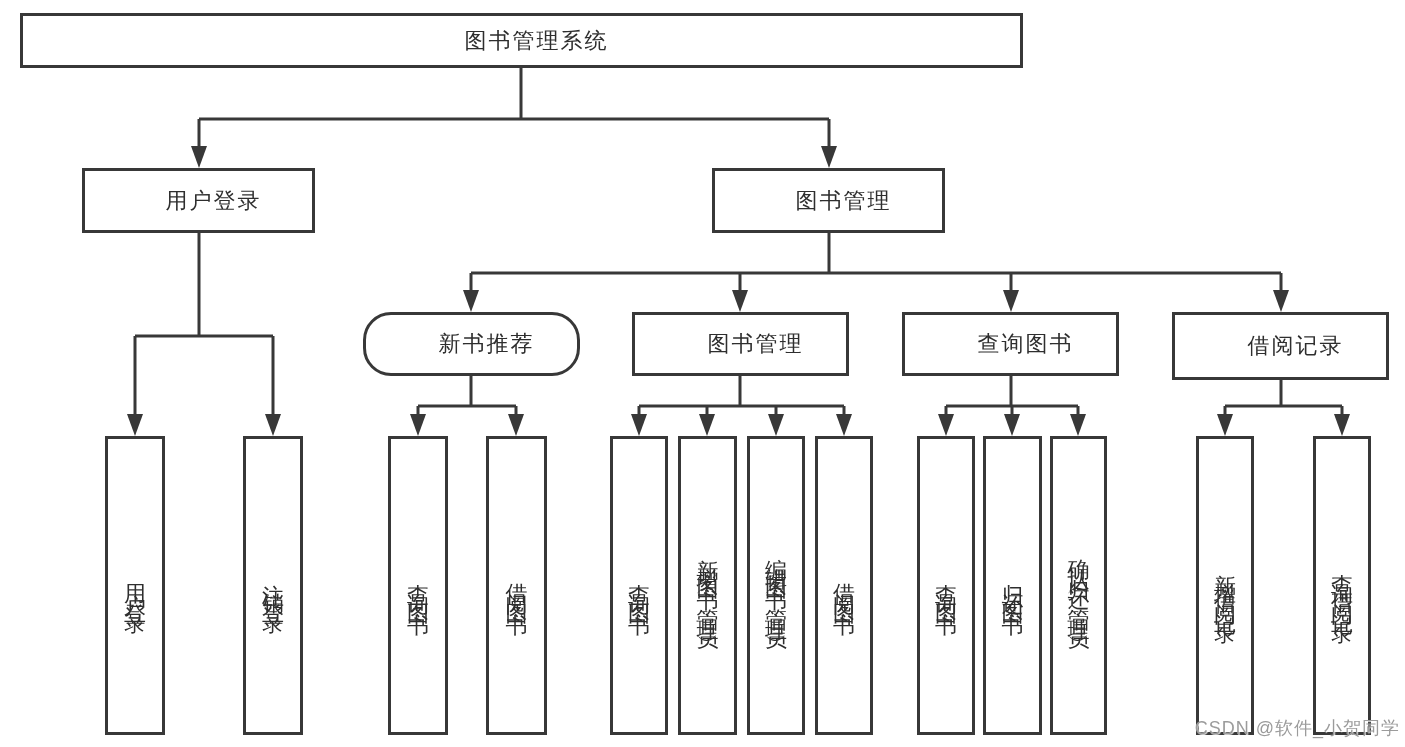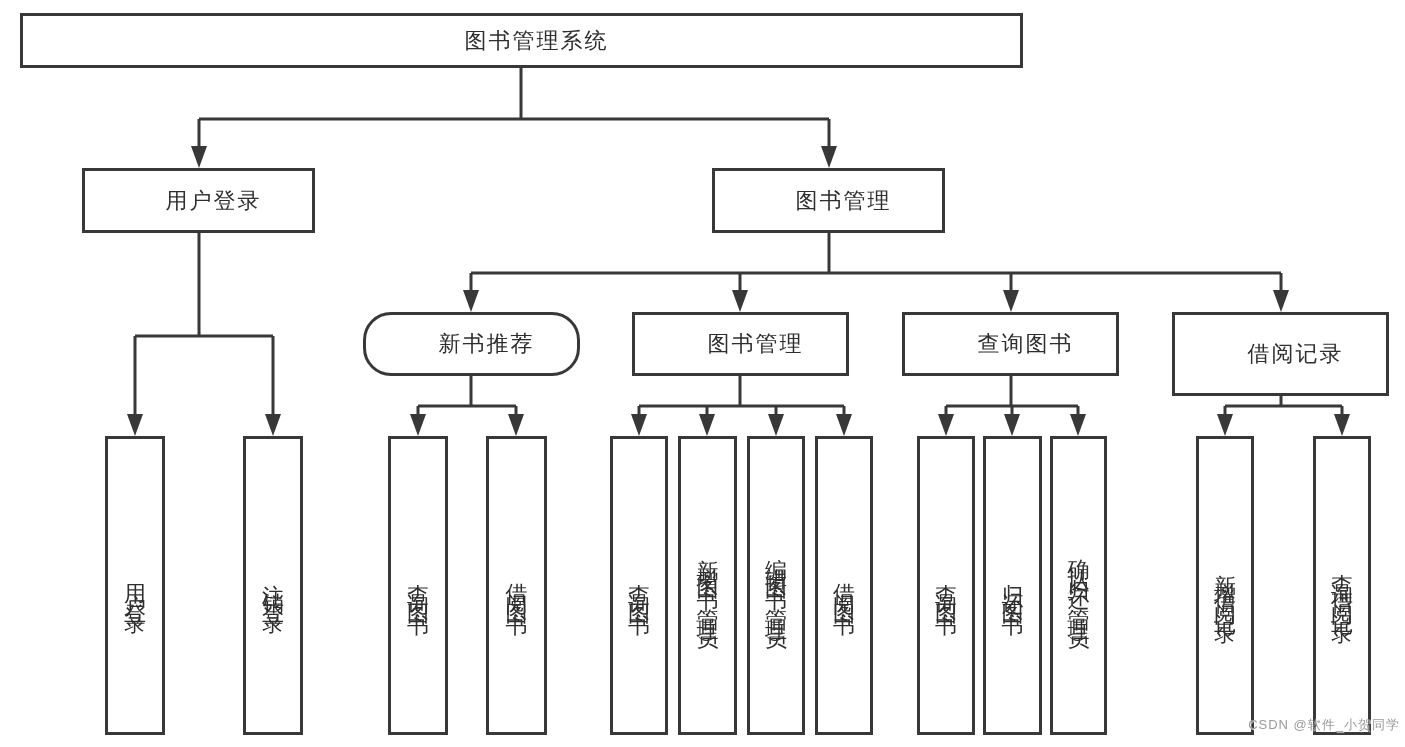--- a/index.html
+++ b/index.html
@@ -50,40 +50,40 @@
     white-space: nowrap;
     line-height: 1;
   }
   
   #n-root        { left: 20px;  top: 13px;  width: 1003px; height: 55px; }
   #n-user-login  { left: 82px;  top: 168px; width: 233px;  height: 65px; }
   #n-book-mgmt   { left: 712px; top: 168px; width: 233px;  height: 65px; }
   #n-new-book    { left: 363px; top: 312px; width: 217px;  height: 64px; border-radius: 28px; }
   #n-borrow      { left: 632px; top: 312px; width: 217px;  height: 64px; }
   #n-current     { left: 902px; top: 312px; width: 217px;  height: 64px; }
-  #n-records     { left: 1172px;top: 312px; width: 217px;  height: 84px; }
+  #n-records     { left: 1172px;top: 312px; width: 217px;  height: 68px; }
   
   #l-a { left: 105px;  width: 60px; }
   #l-b { left: 243px;  width: 60px; }
   #l-c { left: 388px;  width: 60px; }
   #l-d { left: 486px;  width: 61px; }
   #l-e { left: 610px;  width: 58px; }
   #l-f { left: 678px;  width: 59px; }
   #l-g { left: 747px;  width: 58px; }
   #l-h { left: 815px;  width: 58px; }
   #l-i { left: 917px;  width: 58px; }
   #l-j { left: 983px;  width: 59px; }
   #l-k { left: 1050px; width: 57px; }
   #l-l { left: 1196px; width: 58px; }
   #l-m { left: 1313px; width: 58px; }
   #watermark {
     position: absolute;
     right: 5px;
     top: 716px;
-    font-size: 13px;
+    font-size: 18px;
     color: #9b9b9b;
     letter-spacing: 1px;
     text-shadow: 1px 1px 1px rgba(255,255,255,0.85);
     z-index: 10;
     white-space: nowrap;
   }
 </style>
 </head>
 <body>
 

